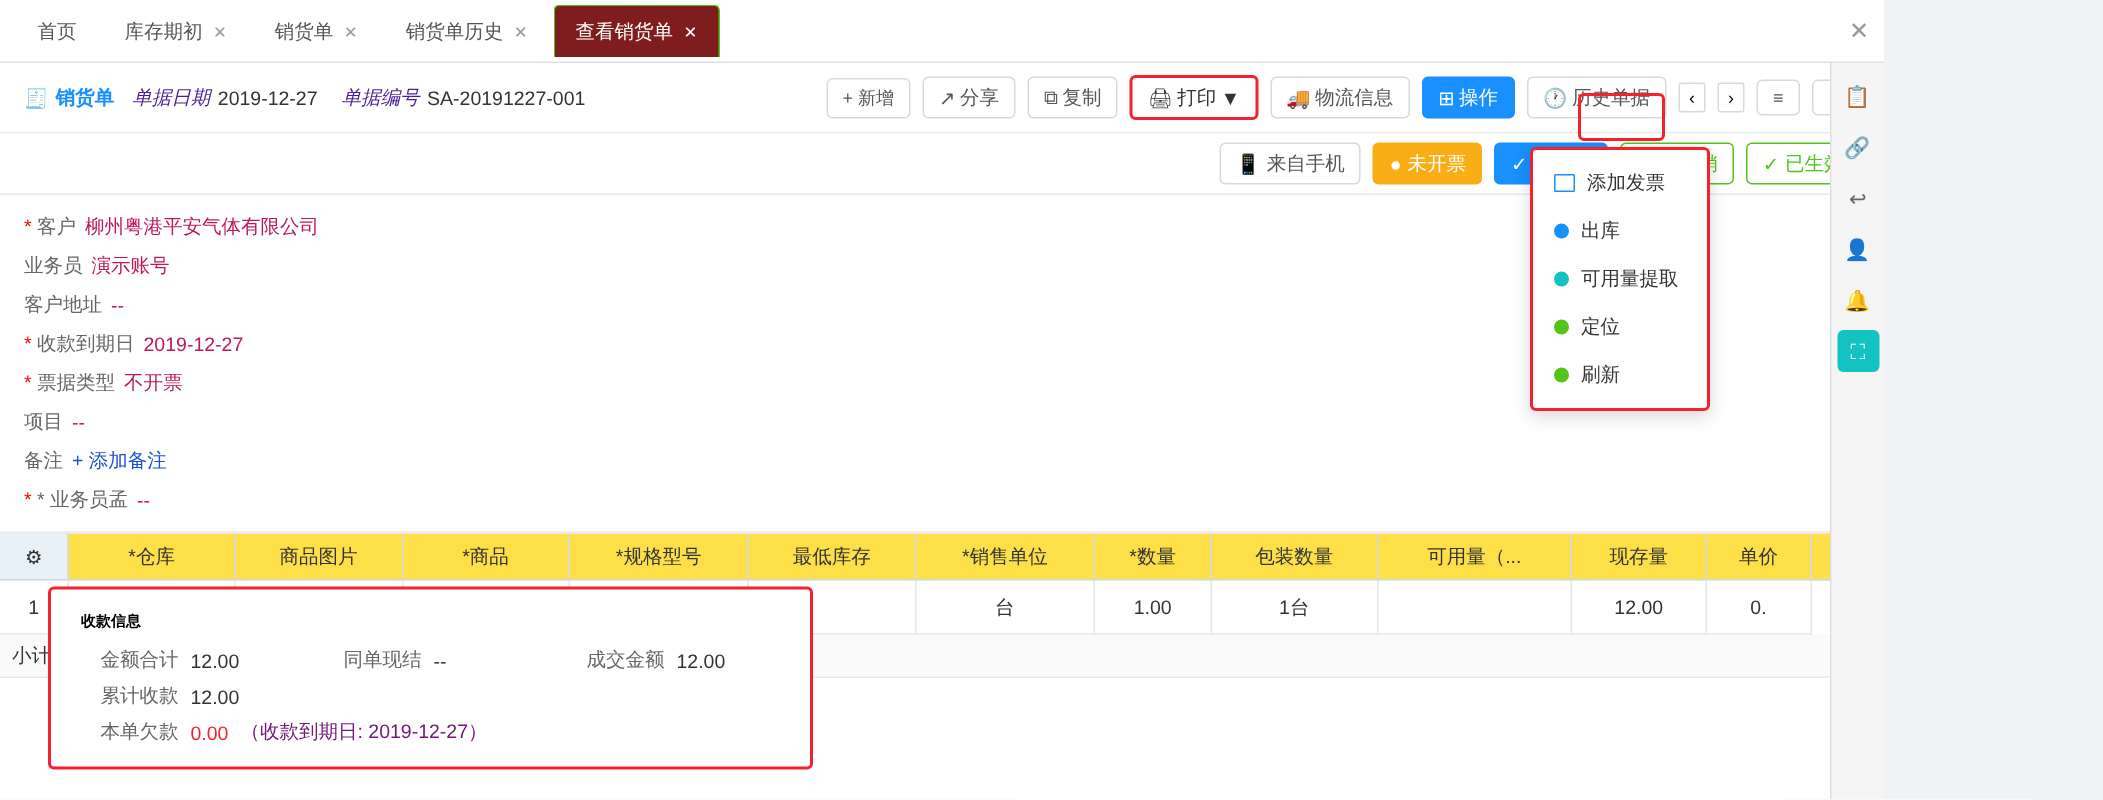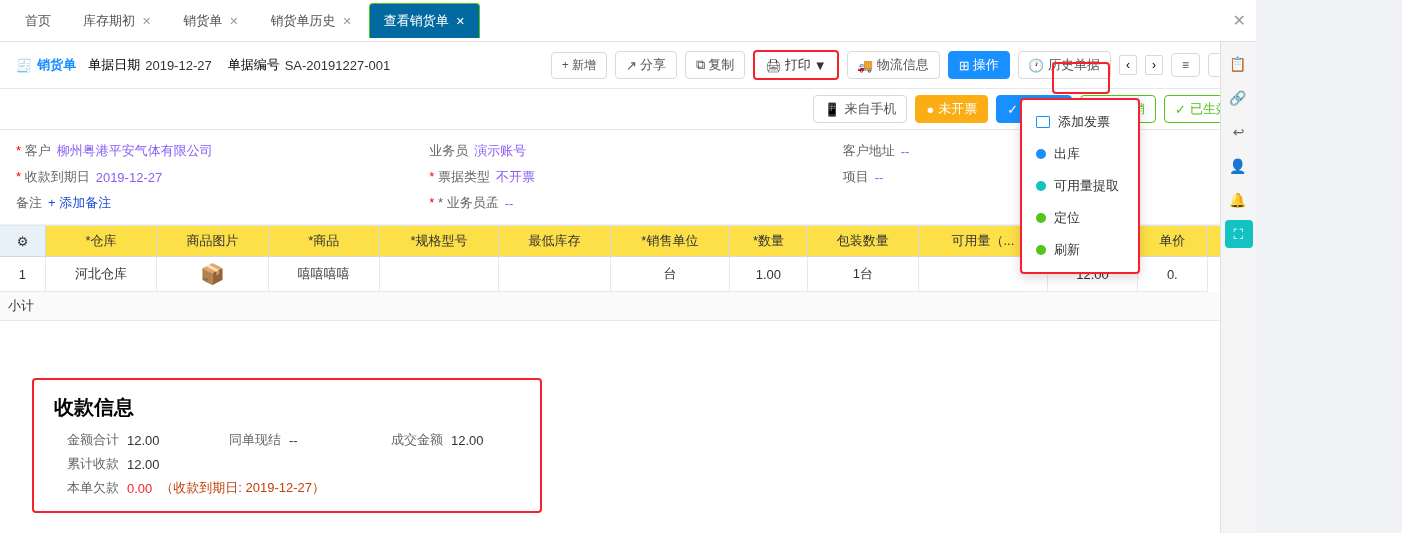--- a/index.html
+++ b/index.html
@@ -8,36 +8,36 @@
     
     .tab-bar {
       display: flex; align-items: center; background: #fff; border-bottom: 1px solid #e0e0e0;
       padding: 0 10px; height: 42px; gap: 2px;
     }
     .tab {
       display: flex; align-items: center; padding: 8px 14px; cursor: pointer;
       border-radius: 4px 4px 0 0; font-size: 13px; color: #555; gap: 5px;
       border: 1px solid transparent; border-bottom: none;
     }
-    .tab.highlight { background: #0369a1; color: #fff; border-color: #52c41a; }
+    .tab.highlight { background: #7f1d1d; color: #fff; border-color: #52c41a; }
     .tab-close { color: #999; font-size: 11px; cursor: pointer; margin-left: 2px; }
     .tab-bar-end { margin-left: auto; font-size: 16px; color: #999; cursor: pointer; }
 
     
     .main-area { background: #fff; height: calc(533px - 42px); display: flex; flex-direction: column; }
 
     
     .doc-header {
       display: flex; align-items: center; padding: 8px 16px; border-bottom: 1px solid #e8e8e8;
       background: #fff; gap: 12px;
     }
     .doc-title { display: flex; align-items: center; gap: 5px; color: #1890ff; font-weight: 600; font-size: 13px; }
     .doc-meta { display: flex; align-items: center; gap: 16px; font-size: 13px; color: #333; }
     .doc-meta-item { display: flex; align-items: center; gap: 5px; }
-    .doc-meta-label { color: #000000; }
+    .doc-meta-label { color: #4c1d95; font-style: italic; }
     .doc-meta-value { color: #333; font-weight: 500; }
     .doc-actions { margin-left: auto; display: flex; align-items: center; gap: 8px; }
     .action-btn {
       display: flex; align-items: center; gap: 3px; padding: 4px 10px;
       border: 1px solid #d9d9d9; border-radius: 4px; background: #fff;
       cursor: pointer; font-size: 12px; color: #555;
     }
     .action-btn.active-tab { background: #1890ff; color: #fff; border-color: #1890ff; }
 
     
@@ -51,27 +51,27 @@
       cursor: pointer; font-size: 12px; color: #555;
     }
     .status-btn.phone { background: #fff; }
     .status-btn.unopen { background: #faad14; color: #fff; border-color: #faad14; }
     .status-btn.check { background: #1890ff; color: #fff; border-color: #1890ff; }
     .status-btn.voided { background: #fff; color: #52c41a; border: 1px solid #52c41a; }
     .status-btn.effective { background: #fff; color: #52c41a; border: 1px solid #52c41a; }
 
     
     .form-section {
-      padding: 12px 16px; display: grid; grid-template-columns: 1fr 1fr 1fr;
+      padding: 12px 16px; display: grid; grid-template-columns: 1fr;
       gap: 8px 16px; border-bottom: 1px solid #f0f0f0;
     }
     .form-row { display: flex; align-items: center; gap: 6px; }
     .form-label { color: #666; white-space: nowrap; font-size: 13px; }
     .form-label.required::before { content: '* '; color: red; }
-    .form-value { color: #8b5cf6; font-size: 13px; }
+    .form-value { color: #be185d; font-size: 13px; }
     .form-value.link { color: #1890ff; }
 
     
     .table-container { flex: 1; overflow: auto; border-top: 1px solid #e8e8e8; }
     table { width: 100%; border-collapse: collapse; font-size: 12px; }
     th {
       background: #fde047; border-bottom: 1px solid #d0d8e4; border-right: 1px solid #d0d8e4;
       padding: 6px 8px; text-align: center; white-space: nowrap; color: #333; font-weight: 500;
     }
     td {
@@ -80,27 +80,27 @@
     }
     tr:nth-child(even) td { background: #fafafa; }
     .subtotal-row td { background: #f5f5f5; font-weight: 500; }
     .th-gear { background: #e8f0f8; text-align: center; }
 
     
     .payment-box {
       border: 2px solid #f5222d; border-radius: 4px; padding: 14px 20px;
       margin: 10px 16px; width: 510px; background: #fff;
     }
-    .payment-title { font-weight: 700; font-size: 20px; margin-bottom: 10px; }
+    .payment-title { font-weight: 700; font-size: 10px; margin-bottom: 10px; }
     .payment-grid { display: grid; grid-template-columns: 1fr 1fr 1fr; gap: 6px 20px; }
     .payment-item { display: flex; align-items: center; gap: 8px; font-size: 13px; }
     .payment-label { color: #666; width: 65px; text-align: right; }
     .payment-value { color: #333; }
     .payment-value.red { color: #f5222d; }
-    .payment-value.teal { color: #c2410c; }
+    .payment-value.teal { color: #701a75; }
 
     
     .dropdown-menu {
       position: absolute; top: 98px; right: 116px;
       background: #fff; border: 2px solid #f5222d; border-radius: 4px;
       box-shadow: 0 4px 12px rgba(0,0,0,0.15); min-width: 120px; z-index: 100;
       padding: 6px 0;
     }
     .dropdown-item {
       display: flex; align-items: center; gap: 8px; padding: 7px 14px;

